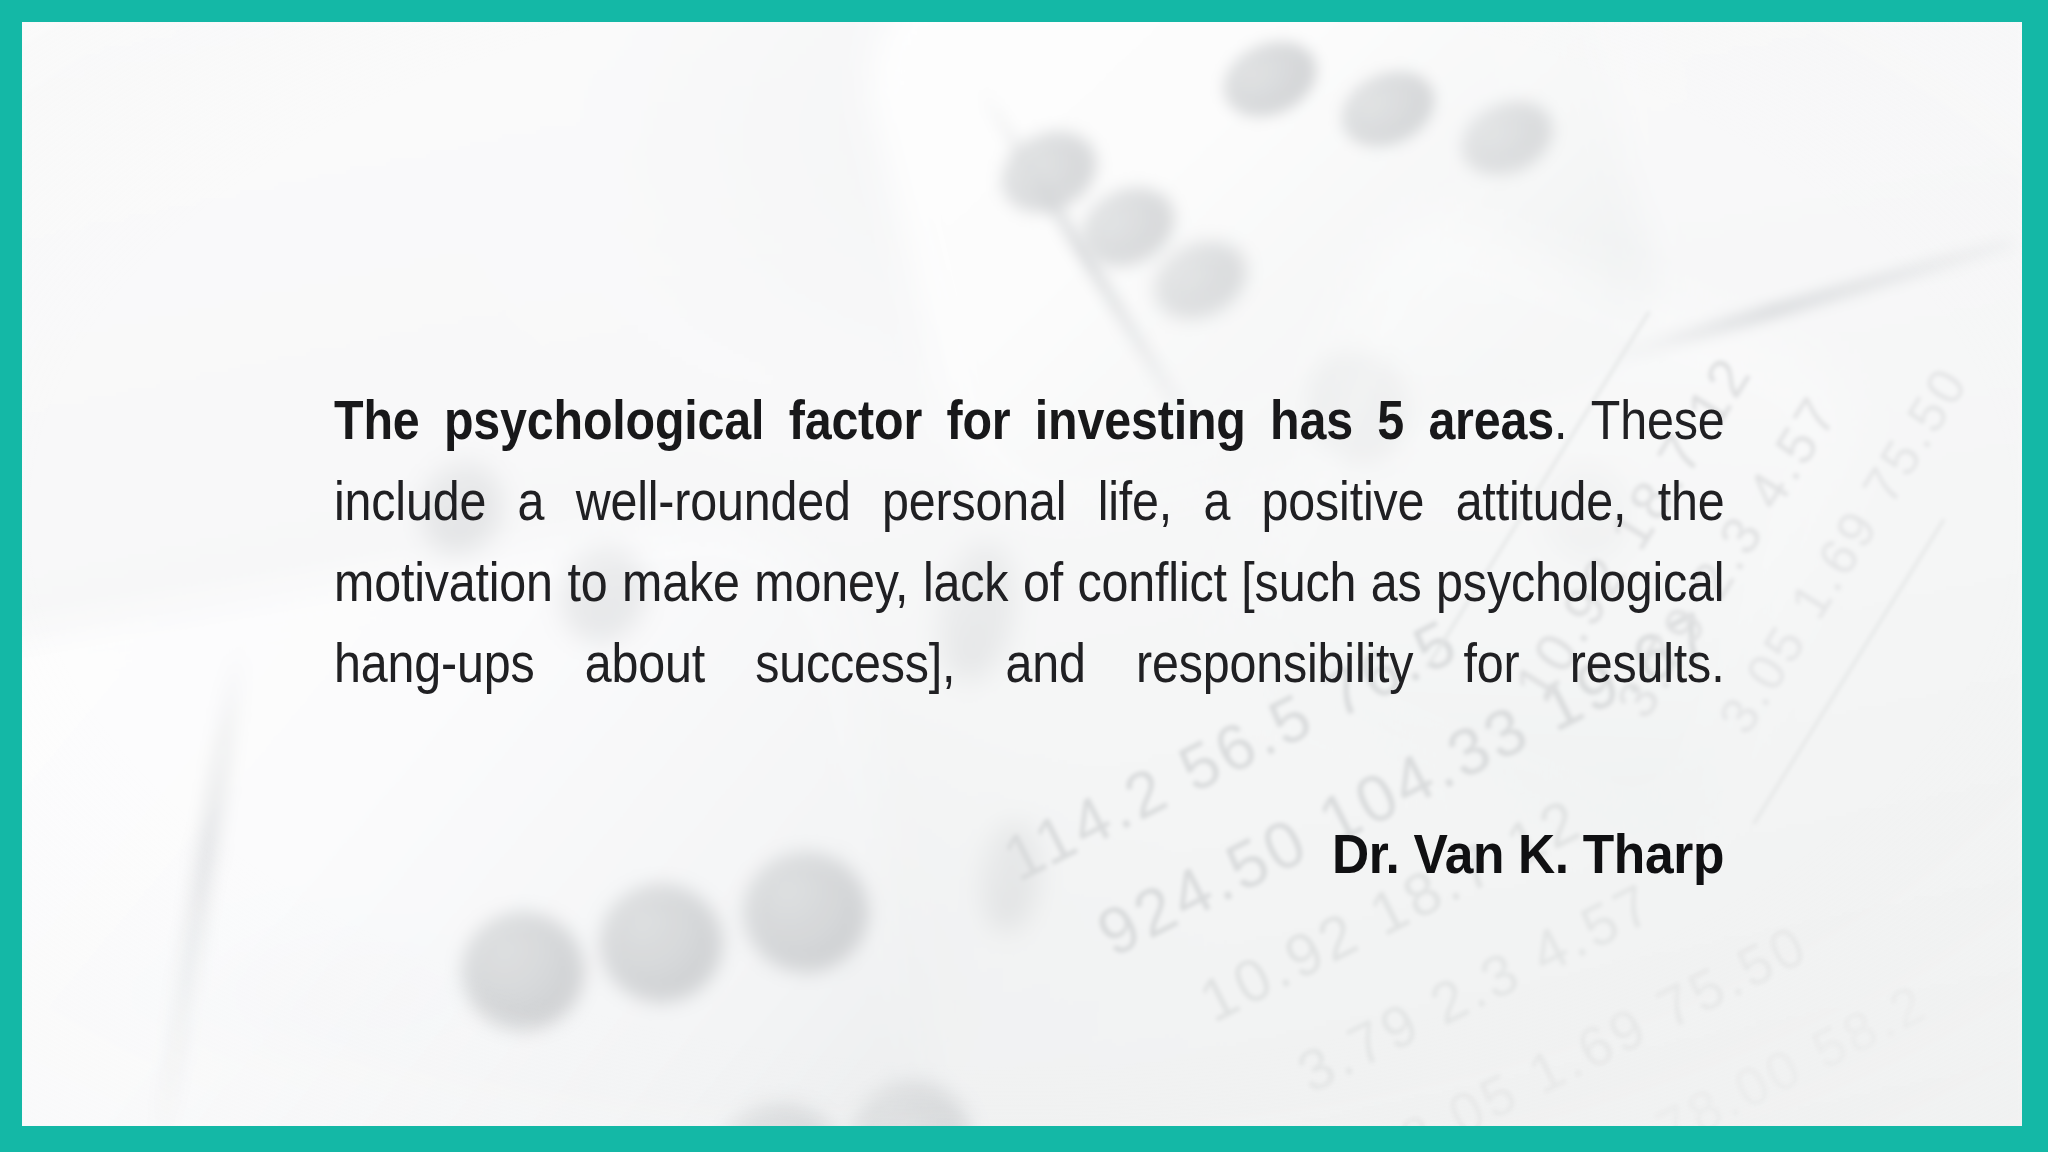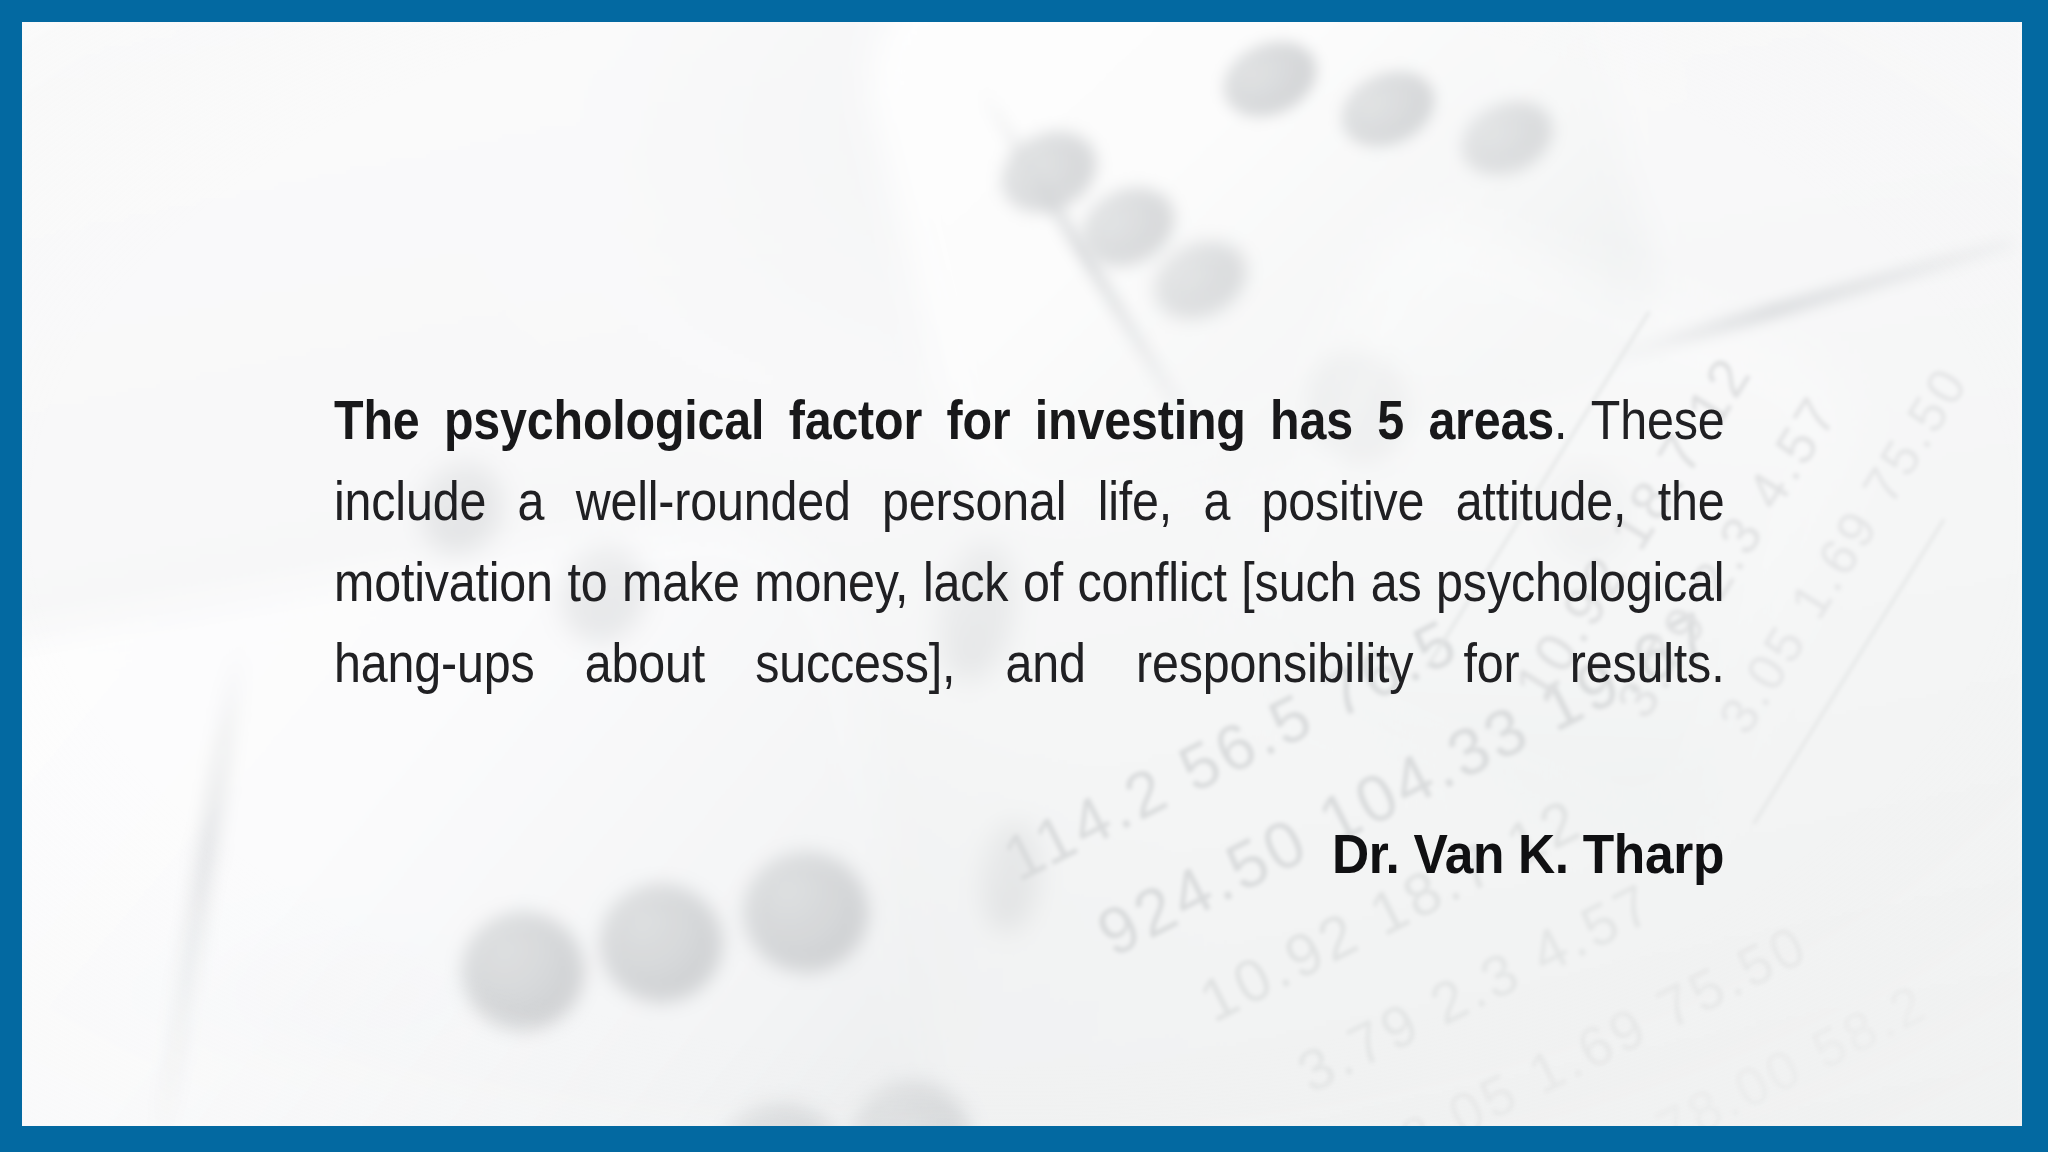--- a/index.html
+++ b/index.html
@@ -9,21 +9,21 @@
     height: 1152px;
     background: #000000;
     overflow: hidden;
   }
 
   
   #frame {
     position: relative;
     width: 2048px;
     height: 1152px;
-    background: #0369a1;
+    background: #14b8a6;
     padding: 22px 26px 26px 22px;
   }
 
   
   #canvas {
     position: relative;
     width: 100%;
     height: 100%;
     overflow: hidden;
     background:

